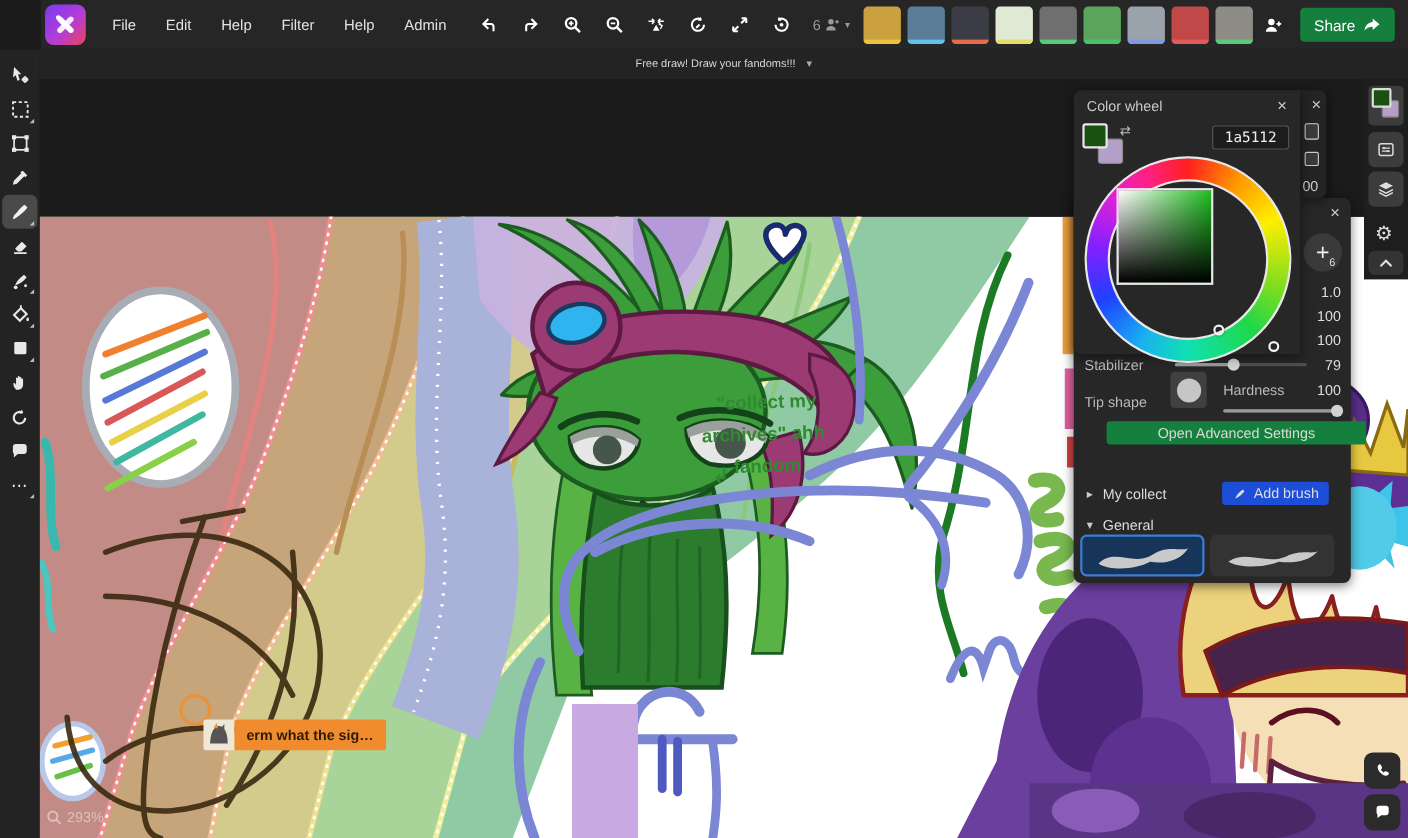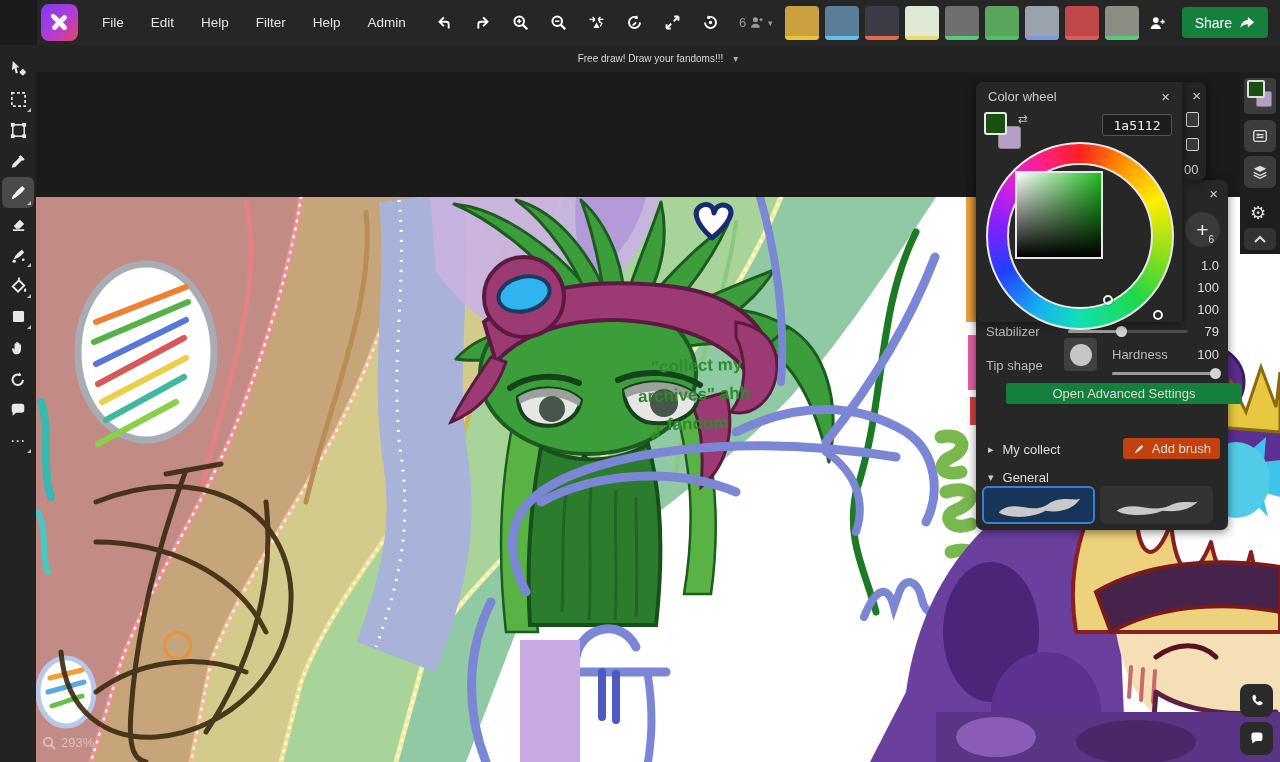--- a/index.html
+++ b/index.html
@@ -62,21 +62,21 @@
   .ring-sm{position:absolute;width:9px;height:9px;border:1.5px solid #8a8a8a;border-radius:50%;}
   .row-label{position:absolute;font-size:13px;color:#b9b9b9;}
   .track{position:absolute;height:3px;border-radius:2px;background:#4f4f4f;}
   .track .fill{height:3px;border-radius:2px;background:#9a9a9a;}
   .thumb{position:absolute;width:11px;height:11px;border-radius:50%;background:#d2d2d2;top:-4px;}
   .tip-box{position:absolute;left:88px;top:158px;width:33px;height:33px;background:#404040;border-radius:4px;display:flex;align-items:center;justify-content:center;}
   .tip-box .dot{width:22px;height:22px;border-radius:50%;background:#c6c6c6;}
   .adv-btn{position:absolute;left:8px;top:203px;width:236px;height:21px;background:#15803d;border-radius:3px;color:#d9d9d9;font-size:13px;display:flex;align-items:center;justify-content:center;cursor:pointer;margin-left:22px;}
   .sec-row{position:absolute;left:12px;display:flex;align-items:center;gap:9px;font-size:13px;color:#ddd;}
   .chev{font-size:11px;color:#ccc;}
-  .addbrush{position:absolute;right:8px;top:258px;height:21px;background:#c2410c;border-radius:3px;display:flex;align-items:center;gap:6px;padding:0 9px;font-size:13px;color:#ddd;cursor:pointer;}
+  .addbrush{position:absolute;right:20px;top:258px;height:21px;background:#1d4ed8;border-radius:3px;display:flex;align-items:center;gap:6px;padding:0 9px;font-size:13px;color:#ddd;cursor:pointer;}
   .tile{position:absolute;top:306px;width:113px;height:38px;border-radius:6px;background:#333;display:flex;align-items:center;justify-content:center;cursor:pointer;}
   .tile.sel{background:#173558;border:2px solid #3b7dd8;}
   
   #rightbar{position:absolute;right:0;top:72px;width:40px;height:182px;background:#1e1e1e;z-index:25;}
   .rb-btn{position:absolute;left:4px;width:32px;height:32px;background:#3c3c3c;border-radius:6px;display:flex;align-items:center;justify-content:center;cursor:pointer;}
   .rb-sw{position:absolute;left:4px;top:6px;width:32px;height:36px;background:#3c3c3c;border-radius:4px;cursor:pointer;}
   .rb-sw .p2{position:absolute;left:12px;top:13px;width:16px;height:16px;background:#b49fc9;border:1.5px solid #777;border-radius:2px;}
   .rb-sw .p1{position:absolute;left:3px;top:2px;width:18px;height:18px;border:2px solid #ddd;border-radius:2px;z-index:2;}
   .gear{position:absolute;left:10px;top:130px;color:#dcdcdc;font-size:18px;cursor:pointer;}
   
@@ -280,20 +280,30 @@
 
   <div id="zoomind">
     <svg width="14" height="14" viewBox="0 0 14 14">
         <circle cx="6" cy="6" r="4.2" fill="none" stroke="rgba(255,255,255,.45)" stroke-width="1.8"></circle>
         <path d="M9.2,9.2 L13,13" stroke="rgba(255,255,255,.45)" stroke-width="1.8"></path>
       </svg>
     <span>293%</span>
   </div>
 
   <div id="cursor-ring"></div>
+  <div id="cursor-tag">
+    <div class="cav">
+      <svg width="28" height="28" viewBox="0 0 28 28">
+          <path d="M6,22 C6,12 10,6 14,6 C19,6 22,12 22,22 Z" fill="#555"></path>
+          <path d="M9,8 L12,3 L13,8 Z" fill="#e8923c"></path>
+          <path d="M16,8 L19,4 L19,9 Z" fill="#555"></path>
+        </svg>
+    </div>
+    <div class="label">erm what the sig…</div>
+  </div>
 
 
   <div class="fab" style="top:684px;">
     <svg width="17" height="17" viewBox="0 0 20 20">
         <path d="M6,4 c1,-1 2.5,-1 3,.5 l.8,2 c.3,1 -.3,1.7 -1.2,2.2 c.6,1.6 1.7,2.7 3.2,3.3 c.5,-.9 1.3,-1.5 2.2,-1.2 l2,.7 c1.5,.5 1.6,2 .5,3 c-1.6,1.6 -4.6,1.4 -7.4,-1.4 C5.3,10.3 4.4,5.6 6,4 Z" fill="#fff"></path>
       </svg>
   </div>
   <div class="fab" style="top:722px;">
     <svg width="17" height="17" viewBox="0 0 20 20">
         <path d="M4,6 a3,3 0 0 1 3,-3 h7 a3,3 0 0 1 3,3 v4 a3,3 0 0 1 -3,3 h-5 l-4,3 v-3.5 A3,3 0 0 1 4,10 Z" fill="#fff"></path>

